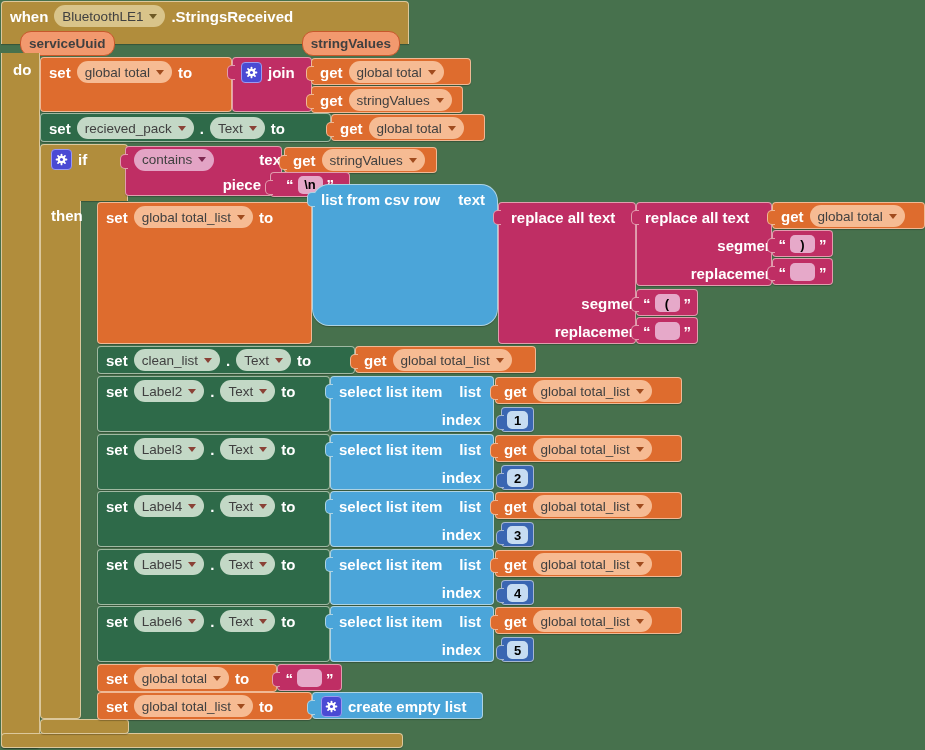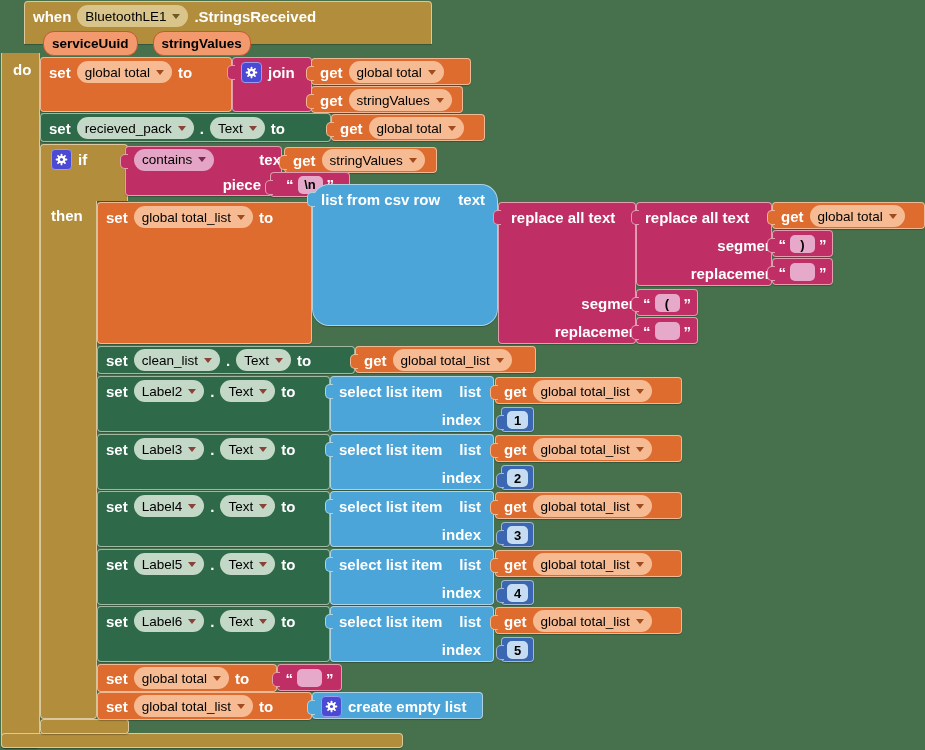--- a/index.html
+++ b/index.html
@@ -8,21 +8,21 @@
   .b{position:absolute;box-sizing:border-box;border:1px solid rgba(255,250,235,.55);
      border-radius:4px;box-shadow:0 1px 1px rgba(0,0,0,.25);color:#fff;font-weight:600;font-size:15px;}
   .gold{background:#B18D3C;} .org{background:#DE6C2E;} .grn{background:#2E6A49;}
   .mag{background:#BF2E64;} .blu{background:#4BA5D9;} .nvy{background:#3A66B2;}
   .row{display:flex;align-items:center;gap:6px;height:28px;padding:0 8px;white-space:nowrap;}
   .row.short{height:26px;}
   .row.right{justify-content:flex-end;padding-right:10px;}
   .row.spread{justify-content:space-between;padding-right:12px;}
   .absrow{position:absolute;left:0;width:100%;}
   .pill{display:inline-flex;align-items:center;gap:6px;border-radius:11px;padding:1px 8px;height:20px;
-        color:#000000;font-weight:500;font-size:13.5px;white-space:nowrap;}
+        color:#404040;font-weight:500;font-size:13.5px;white-space:nowrap;}
   .p-org{background:#F6BB93;} .p-sage{background:#C3D8C6;text-align:right;} .p-tan{background:#D9C48A;} .p-pink{background:#E3A4C5;}
   .p-parm{background:#F2996E;border:1.5px solid #C7582C;height:21px;font-weight:600;}
   .caret{width:0;height:0;border-left:4px solid transparent;border-right:4px solid transparent;
          border-top:5px solid #8d4d2f;flex:0 0 auto;}
   .p-org>.caret{border-top-color:#A04B1E;} .p-sage>.caret{border-top-color:#8a4136;}
   .p-tan>.caret{border-top-color:#6e5a26;} .p-pink>.caret{border-top-color:#7d2850;}
   .gear{display:inline-flex;align-items:center;justify-content:center;width:19px;height:19px;flex:0 0 auto;
         border-radius:4px;background:#4A4AD4;border:1px solid #9a9af0;}
   .plug::before{content:"";position:absolute;left:-6px;top:7px;width:7px;height:13px;background:inherit;
         border:1px solid rgba(255,250,235,.55);border-right:none;border-radius:5px 0 0 5px;}
@@ -32,30 +32,30 @@
         justify-content:center;color:#000;font-weight:600;font-size:13px;}
   .quote{font-weight:700;}
   .noTopB{border-top:none;border-top-left-radius:0;border-top-right-radius:0;}
   .noBotB{border-bottom:none;border-bottom-left-radius:0;border-bottom-right-radius:0;}
 </style>
 </head>
 <body>
 
 <div id="stage">
 
-  <div class="b gold noBotB" style="left:1px;top:1px;width:408px;height:43px;margin-left:23px;">
+  <div class="b gold noBotB" style="left:1px;top:1px;width:408px;height:43px;">
     <div class="row">
       <span>when</span>
       <span class="pill p-tan">
         <span>BluetoothLE1</span>
         <span class="caret"></span>
       </span>
       <span>.StringsReceived</span>
     </div>
-    <div class="row short" style="gap:15px;padding-left:18px;">
+    <div class="row short" style="gap:15px;padding-left:18px;justify-content:space-between;">
       <span class="pill p-parm">serviceUuid</span>
       <span class="pill p-parm">stringValues</span>
     </div>
   </div>
 
   <div class="b gold noTopB" style="left:1px;top:53px;width:39px;height:695px;padding:8px 0 0 11px;">
     <span>do</span>
   </div>
   <div class="b gold" style="left:1px;top:733px;width:402px;height:15px;"></div>
 
@@ -140,21 +140,21 @@
               <rect x="8.6" y="1" width="2.8" height="18" rx="1.3" transform="rotate(90 10 10)"></rect>
               <rect x="8.6" y="1" width="2.8" height="18" rx="1.3" transform="rotate(135 10 10)"></rect>
               <circle cx="10" cy="10" r="5.8"></circle>
             </g>
             <circle cx="10" cy="10" r="2.4" fill="#4A4AD4"></circle>
           </svg>
       </span>
       <span>if</span>
     </div>
   </div>
-  <div class="b gold noTopB" style="left:40px;top:201px;width:57px;height:518px;padding:6px 0 0 10px;">
+  <div class="b gold noTopB" style="left:40px;top:201px;width:41px;height:518px;padding:6px 0 0 10px;">
     <span>then</span>
   </div>
   <div class="b gold" style="left:40px;top:719px;width:89px;height:15px;"></div>
 
   <div class="b mag plug" style="left:125px;top:146px;width:157px;height:50px;">
     <div class="row" style="height:25px;gap:45px;">
       <span class="pill p-pink">
         <span>contains</span>
         <span class="caret"></span>
       </span>

